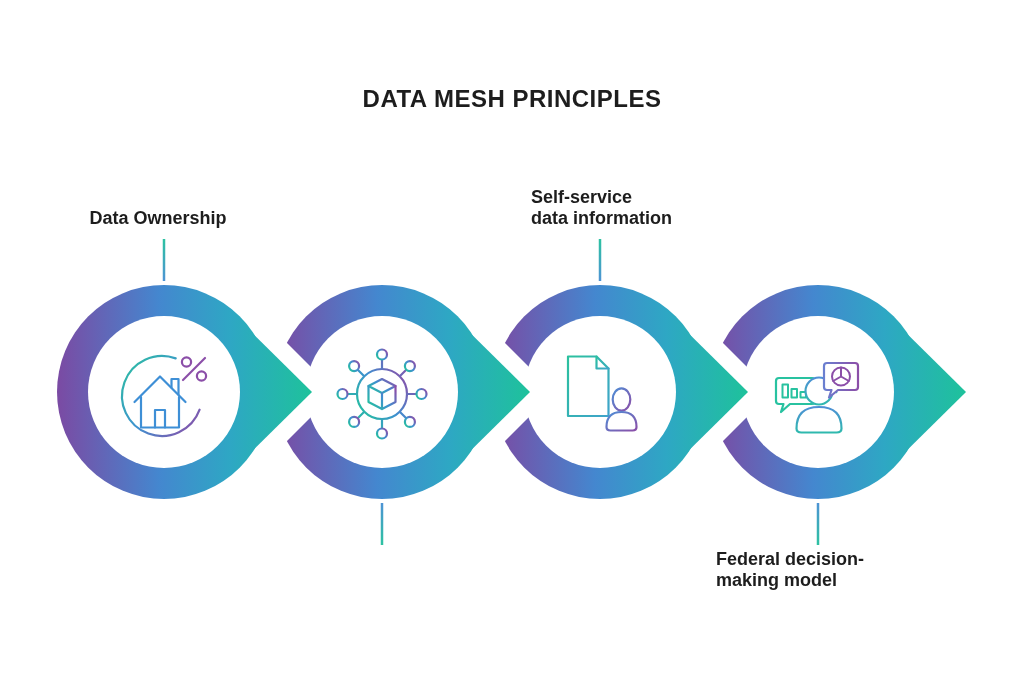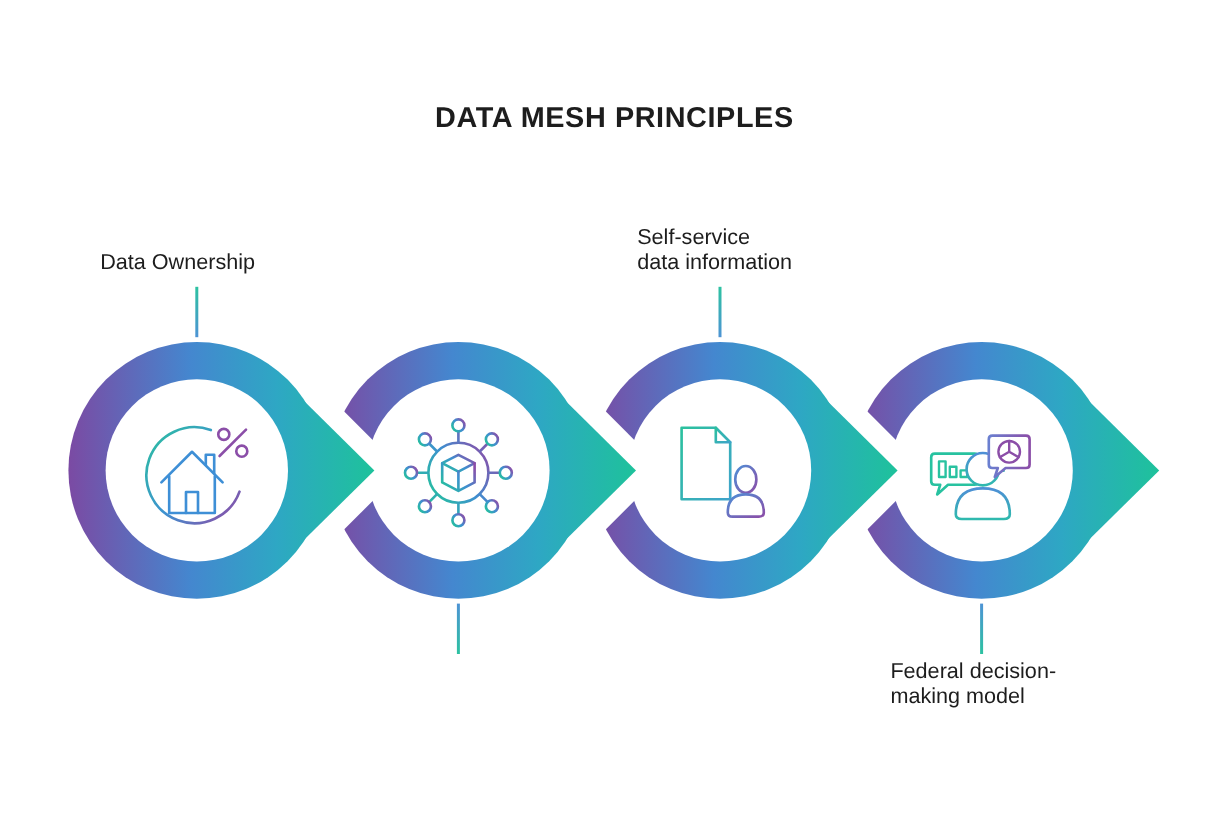--- a/index.html
+++ b/index.html
@@ -1,21 +1,21 @@
 <!DOCTYPE html>
 <html><head>
 <meta charset="utf-8">
 <style>
   html,body{margin:0;padding:0;background:#ffffff;}
   .stage{position:relative;width:1024px;height:680px;background:#ffffff;overflow:hidden;
          font-family:"Liberation Sans",sans-serif;padding-left:34px;}
   .title{position:absolute;left:0;top:85px;width:1024px;text-align:center;
          font-size:24px;font-weight:800;letter-spacing:0.5px;color:#1d1d1d;}
   .diagram-svg{position:absolute;left:0;top:0;}
-  .node-label{position:absolute;font-size:18px;font-weight:400;color:#1d1d1d;
+  .node-label{position:absolute;font-size:18px;font-weight:700;color:#1d1d1d;
               line-height:21px;white-space:pre-line;}
   .label-centered{transform:translateX(-50%);text-align:center;}
 </style>
 </head>
 <body>
 
 <div class="stage">
 
   <div class="title">DATA MESH PRINCIPLES</div>
 
@@ -174,19 +174,19 @@
         </g>
       </svg>
     </g>
 
     <line x1="164" y1="239" x2="164" y2="281" stroke="url(#gConnTop)" stroke-width="2.5"></line>
     <line x1="382" y1="503" x2="382" y2="545" stroke="url(#gConnBot)" stroke-width="2.5"></line>
     <line x1="600" y1="239" x2="600" y2="281" stroke="url(#gConnTop)" stroke-width="2.5"></line>
     <line x1="818" y1="503" x2="818" y2="545" stroke="url(#gConnBot)" stroke-width="2.5"></line>
   </svg>
 
-  <div class="node-label label-centered" style="left:148px;top:208px;">Data Ownership</div>
+  <div class="node-label label-centered" style="left:158px;top:208px;">Data Ownership</div>
   <div class="node-label" style="left:531px;top:187px;">Self-service
 data information</div>
-  <div class="node-label" style="left:742px;top:549px;">Federal decision-
+  <div class="node-label" style="left:716px;top:549px;">Federal decision-
 making model</div>
 
 </div>
 
 </body></html>

